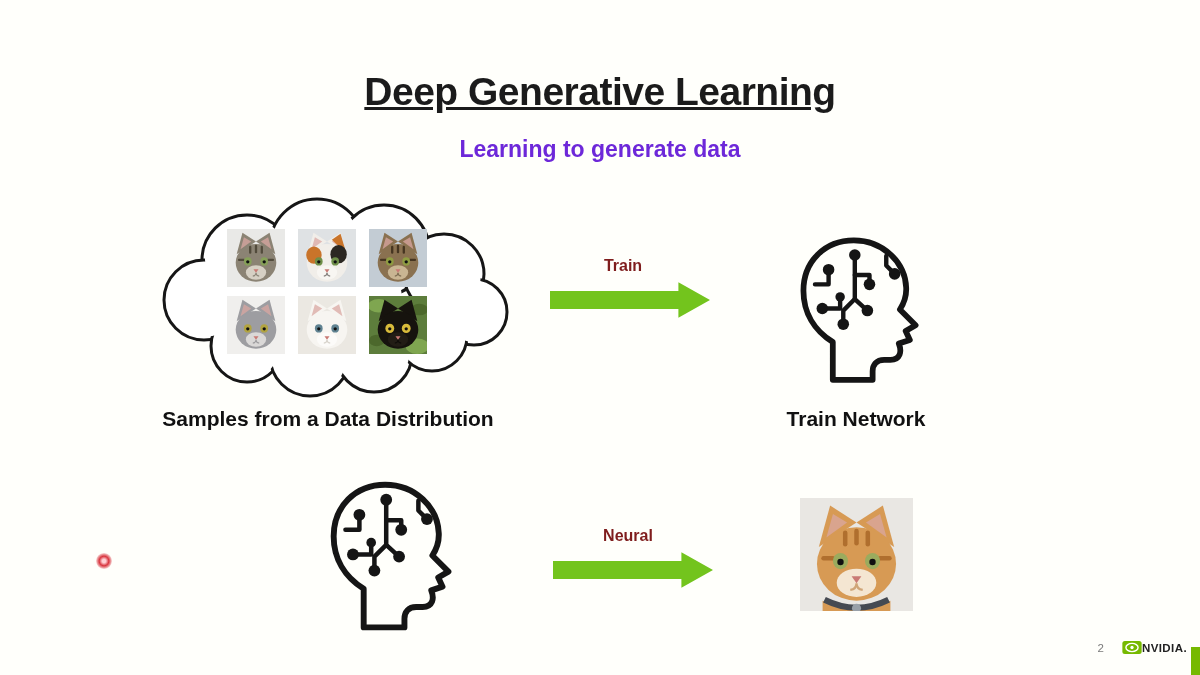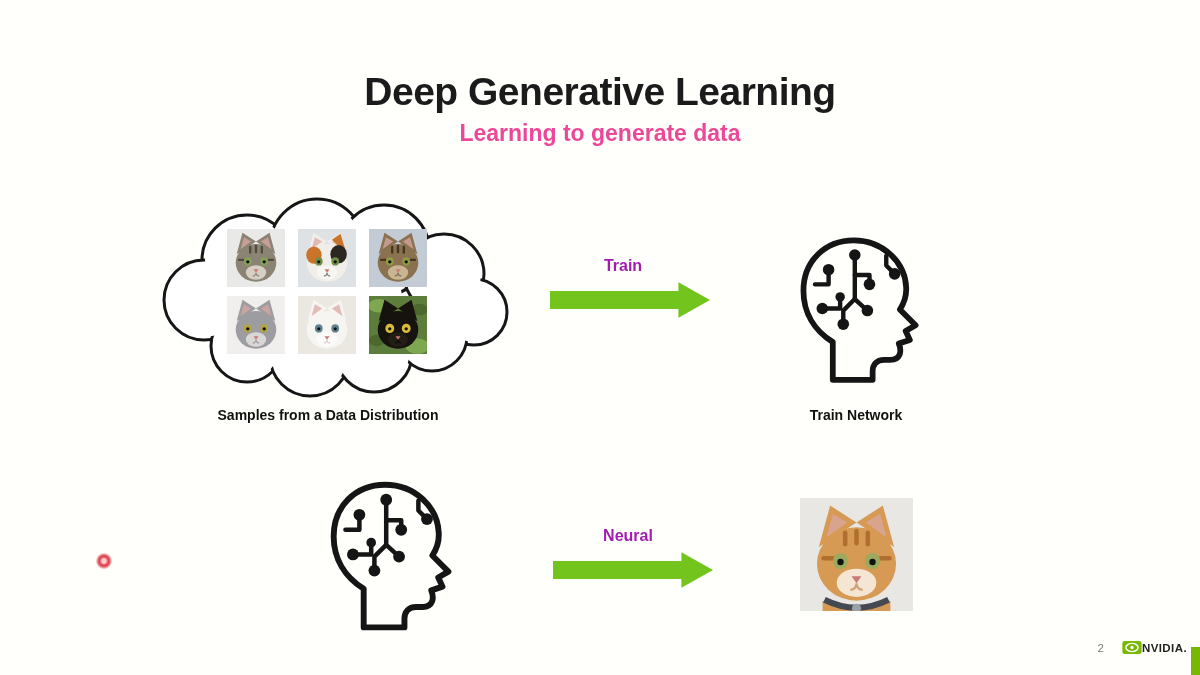--- a/index.html
+++ b/index.html
@@ -1,31 +1,31 @@
 <!DOCTYPE html>
 <html><head>
 <meta charset="utf-8">
 <style>
   html,body{margin:0;padding:0;}
   body{font-family:"Liberation Sans", sans-serif;}
   .slide{position:relative;width:1200px;height:675px;background:#fffffb;overflow:hidden;}
   .title{position:absolute;left:0;right:0;top:70px;margin:0;text-align:center;
-         font-size:39px;font-weight:700;letter-spacing:-0.5px;color:#1b1b1b;}
-  .subtitle{position:absolute;left:0;right:0;top:120px;margin:0;text-align:center;
-         font-size:23px;font-weight:700;color:#ec4899;}
+         font-size:39px;font-weight:700;letter-spacing:-0.5px;color:#1b1b1b;text-decoration:underline;}
+  .subtitle{position:absolute;left:0;right:0;top:120px;margin:16px;text-align:center;
+         font-size:23px;font-weight:700;color:#6d28d9;}
   .cloud-wrap{position:absolute;left:152px;top:196px;width:360px;height:208px;}
   .cloud-svg{position:absolute;left:0;top:0;width:360px;height:208px;}
   .cat-grid{position:absolute;left:75px;top:33px;display:grid;
             grid-template-columns:repeat(3,58px);grid-auto-rows:58px;gap:9px 13px;}
   .cat{line-height:0;}
   .cat svg{display:block;}
-  .caption{position:absolute;font-size:14px;font-weight:700;color:#111;text-align:center;}
+  .caption{position:absolute;font-size:21px;font-weight:700;color:#111;text-align:center;}
   .cap-samples{left:150px;width:356px;top:407px;}
   .cap-network{left:760px;width:192px;top:407px;}
-  .arrow-label{position:absolute;font-size:16px;font-weight:700;color:#a21caf;text-align:center;}
+  .arrow-label{position:absolute;font-size:16px;font-weight:700;color:#7f1d1d;text-align:center;}
   .lbl-train{left:540px;width:166px;top:257px;}
   .lbl-sample{left:545px;width:166px;top:527px;}
   .arrow{position:absolute;width:160px;height:38px;}
   .arr-train{left:550px;top:281px;}
   .arr-sample{left:553px;top:551px;}
   .head{position:absolute;}
   .head-top{left:794px;top:233px;width:130px;height:152px;}
   .head-bottom{left:324px;top:477px;width:133px;height:156px;}
   .hero{position:absolute;left:800px;top:498px;}
   .laser{position:absolute;left:96px;top:553px;width:16px;height:16px;border-radius:50%;

